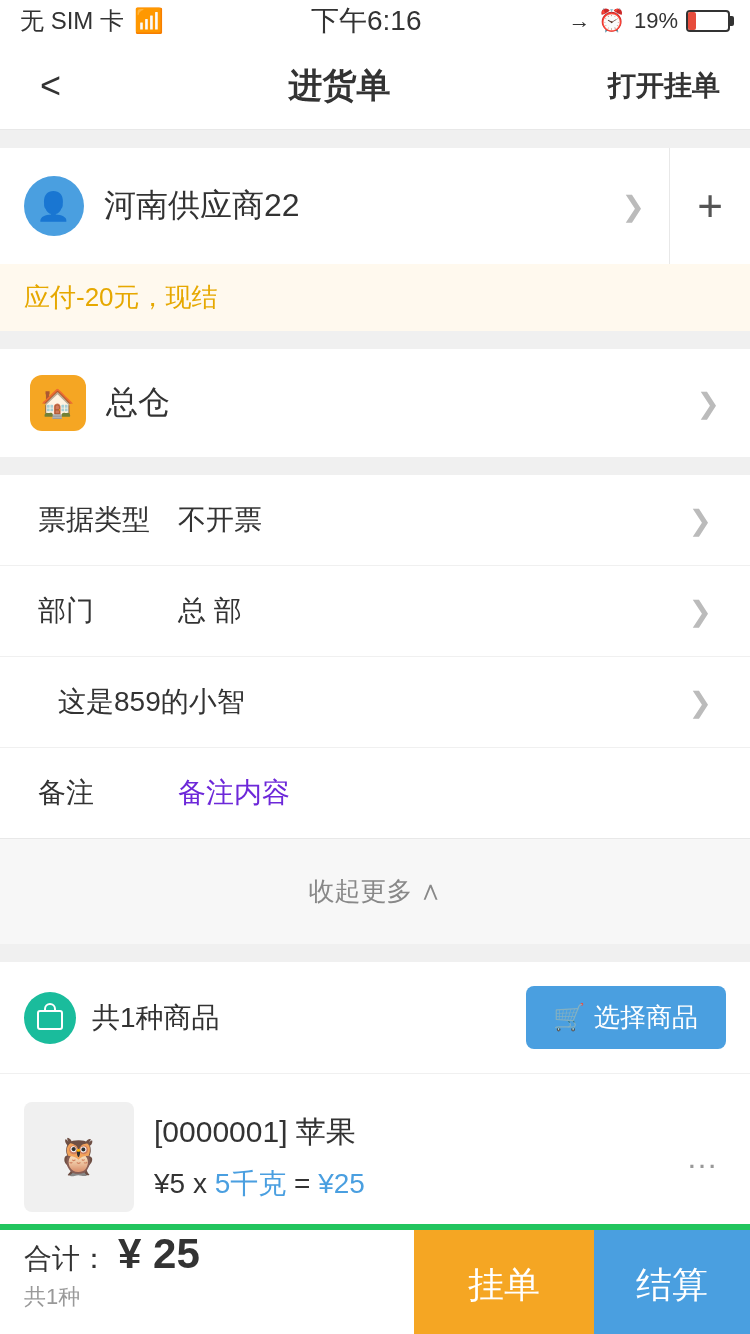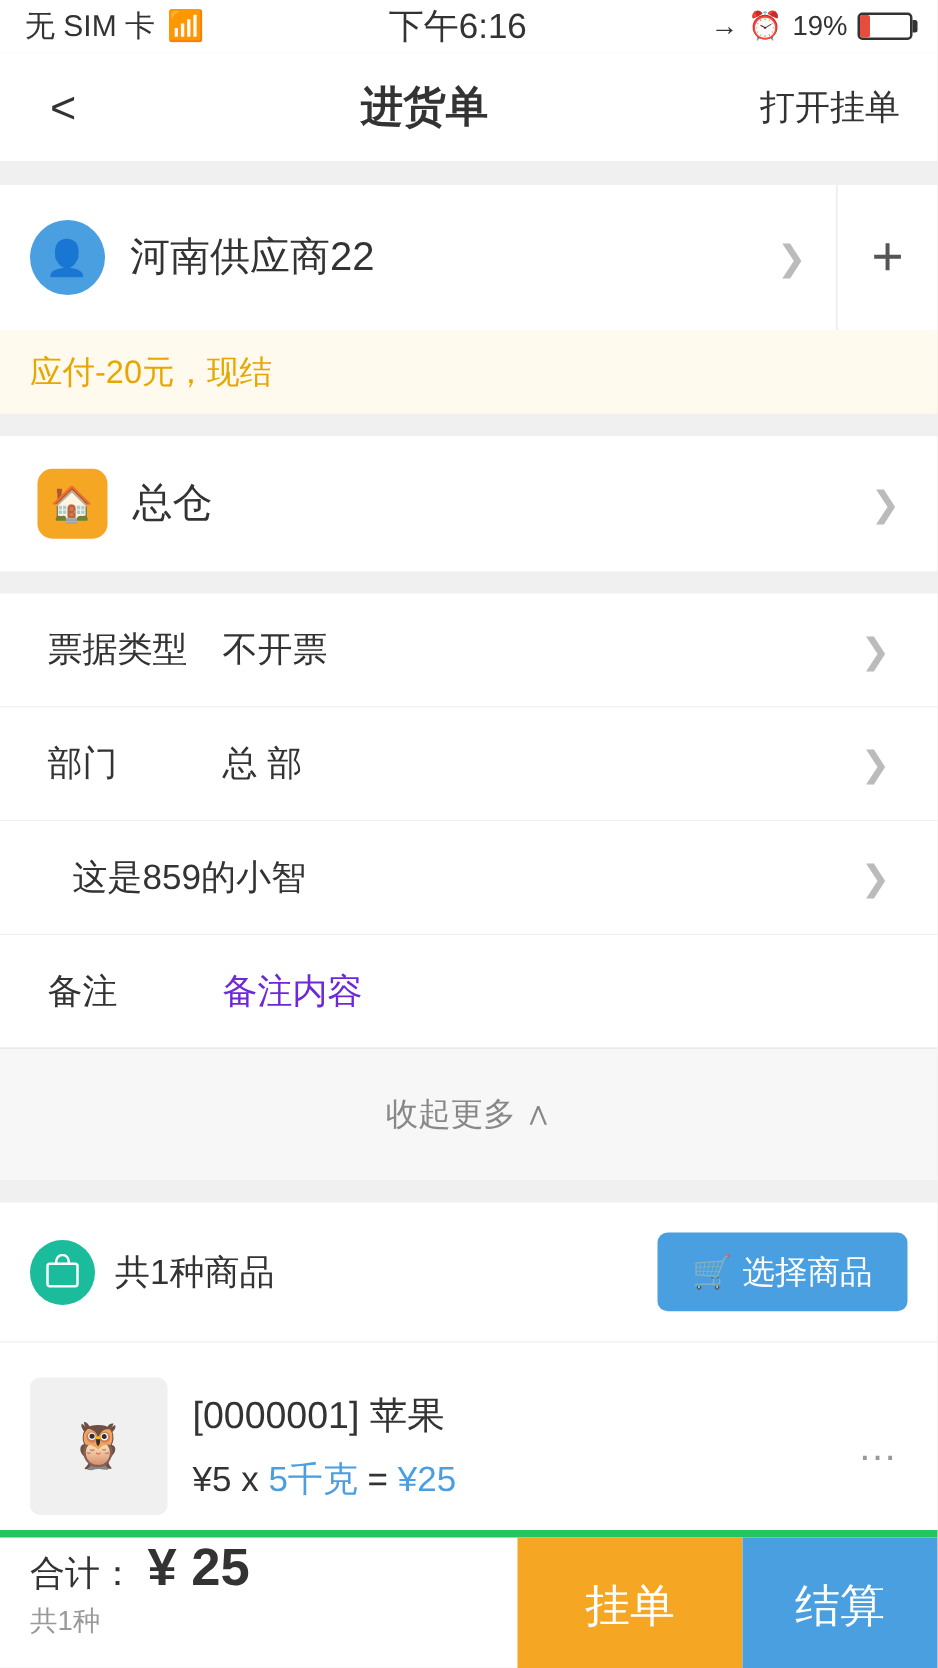--- a/index.html
+++ b/index.html
@@ -54,20 +54,21 @@
     }
     .nav-title {
       font-size: 34px;
       font-weight: 600;
       color: #333;
     }
     .nav-action {
       font-size: 28px;
       color: #333;
       cursor: pointer;
+      font-weight: bold;
     }
     
     .section {
       background: #fff;
       margin-top: 18px;
     }
     
     .supplier-section {
       background: #fff;
       margin-top: 18px;

